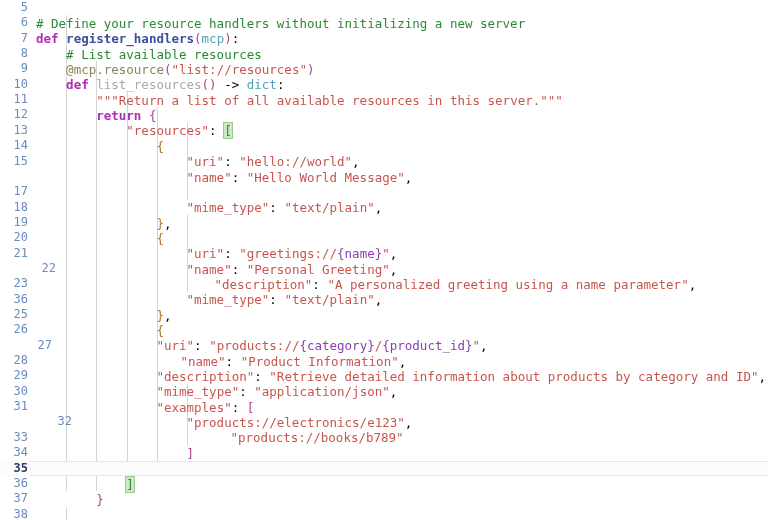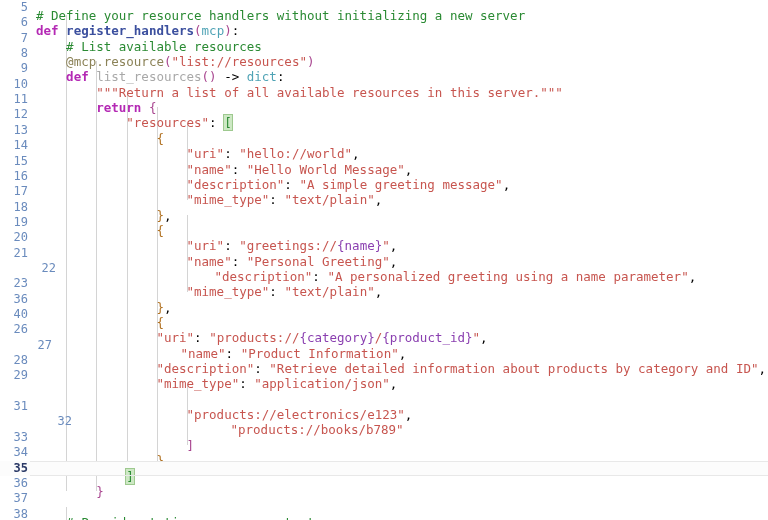--- a/index.html
+++ b/index.html
@@ -22,21 +22,21 @@
   .gutter{
     position:absolute;left:0;top:0;width:28px;height:15.35px;
     text-align:right;
     color:#6a8bbd;
     font-size:12px;
     line-height:15.35px;
     padding-right:0;
   }
   .row.current .gutter{color:#2b3a67;font-weight:bold;}
   .code{
-    position:absolute;left:36px;top:8px;height:15.35px;line-height:15.35px;
+    position:absolute;left:36px;top:16px;height:15.35px;line-height:15.35px;
     white-space:pre;
     color:#000000;
     letter-spacing:0px;
   }
 
   
   .row.current{background:#fcfcfc;}
   .row.current::before{
     content:"";position:absolute;left:30px;right:0;top:0;height:1px;background:#e8e8e8;
   }
@@ -126,24 +126,20 @@
   <div class="row" style="top:138.15px;position:absolute;left:0;width:712px;padding-left:43px;">
     <span class="gutter">14</span>
     <span class="code">                    <span class="st">"uri"</span>: <span class="st">"hello://world"</span>,</span>
   </div>
 
   <div class="row" style="top:153.5px;position:absolute;left:0;width:628px;">
     <span class="gutter">15</span>
     <span class="code">                    <span class="st">"name"</span>: <span class="st">"Hello World Message"</span>,</span>
   </div>
 
-  <div class="row" style="top:168.85px;position:absolute;left:0;width:768px;">
-    <span class="gutter">16</span>
-    <span class="code">                    <span class="st">"description"</span>: <span class="st">"A simple greeting message"</span>,</span>
-  </div>
 
   <div class="row" style="top:184.2px;position:absolute;left:0;width:768px;">
     <span class="gutter">17</span>
     <span class="code">                    <span class="st">"mime_type"</span>: <span class="st">"text/plain"</span>,</span>
   </div>
 
   <div class="row" style="top:199.55px;position:absolute;left:0;width:768px;">
     <span class="gutter">18</span>
     <span class="code">                <span class="br1">}</span>,</span>
   </div>
@@ -172,21 +168,21 @@
     <span class="gutter">23</span>
     <span class="code">                    <span class="st">"mime_type"</span>: <span class="st">"text/plain"</span>,</span>
   </div>
 
   <div class="row" style="top:291.65px;position:absolute;left:0;width:768px;">
     <span class="gutter">36</span>
     <span class="code">                <span class="br1">}</span>,</span>
   </div>
 
   <div class="row" style="top:307px;position:absolute;left:0;width:768px;">
-    <span class="gutter">40</span>
+    <span class="gutter">25</span>
     <span class="code">                <span class="br1">{</span></span>
   </div>
 
   <div class="row" style="top:322.35px;position:absolute;left:0;width:768px;">
     <span class="gutter">26</span>
     <span class="code">                <span class="st">"uri"</span>: <span class="st">"products://</span><span class="ph">{category}</span><span class="st">/</span><span class="ph">{product_id}</span><span class="st">"</span>,</span>
   </div>
 
   <div class="row" style="top:337.7px;position:absolute;left:0;width:768px;margin-left:24px;">
     <span class="gutter">27</span>
@@ -196,20 +192,24 @@
   <div class="row" style="top:353.05px;position:absolute;left:0;width:768px;">
     <span class="gutter">28</span>
     <span class="code">                <span class="st">"description"</span>: <span class="st">"Retrieve detailed information about products by category and ID"</span>,</span>
   </div>
 
   <div class="row" style="top:368.4px;position:absolute;left:0;width:768px;">
     <span class="gutter">29</span>
     <span class="code">                <span class="st">"mime_type"</span>: <span class="st">"application/json"</span>,</span>
   </div>
 
+  <div class="row" style="top:383.75px;position:absolute;left:0;width:768px;">
+    <span class="gutter">30</span>
+    <span class="code">                <span class="st">"examples"</span>: <span class="br2">[</span></span>
+  </div>
 
   <div class="row" style="top:399.1px;position:absolute;left:0;width:768px;">
     <span class="gutter">31</span>
     <span class="code">                    <span class="st">"products://electronics/e123"</span>,</span>
   </div>
 
   <div class="row" style="top:414.45px;position:absolute;left:0;width:758px;margin-left:44px;">
     <span class="gutter">32</span>
     <span class="code">                    <span class="st">"products://books/b789"</span></span>
   </div>

